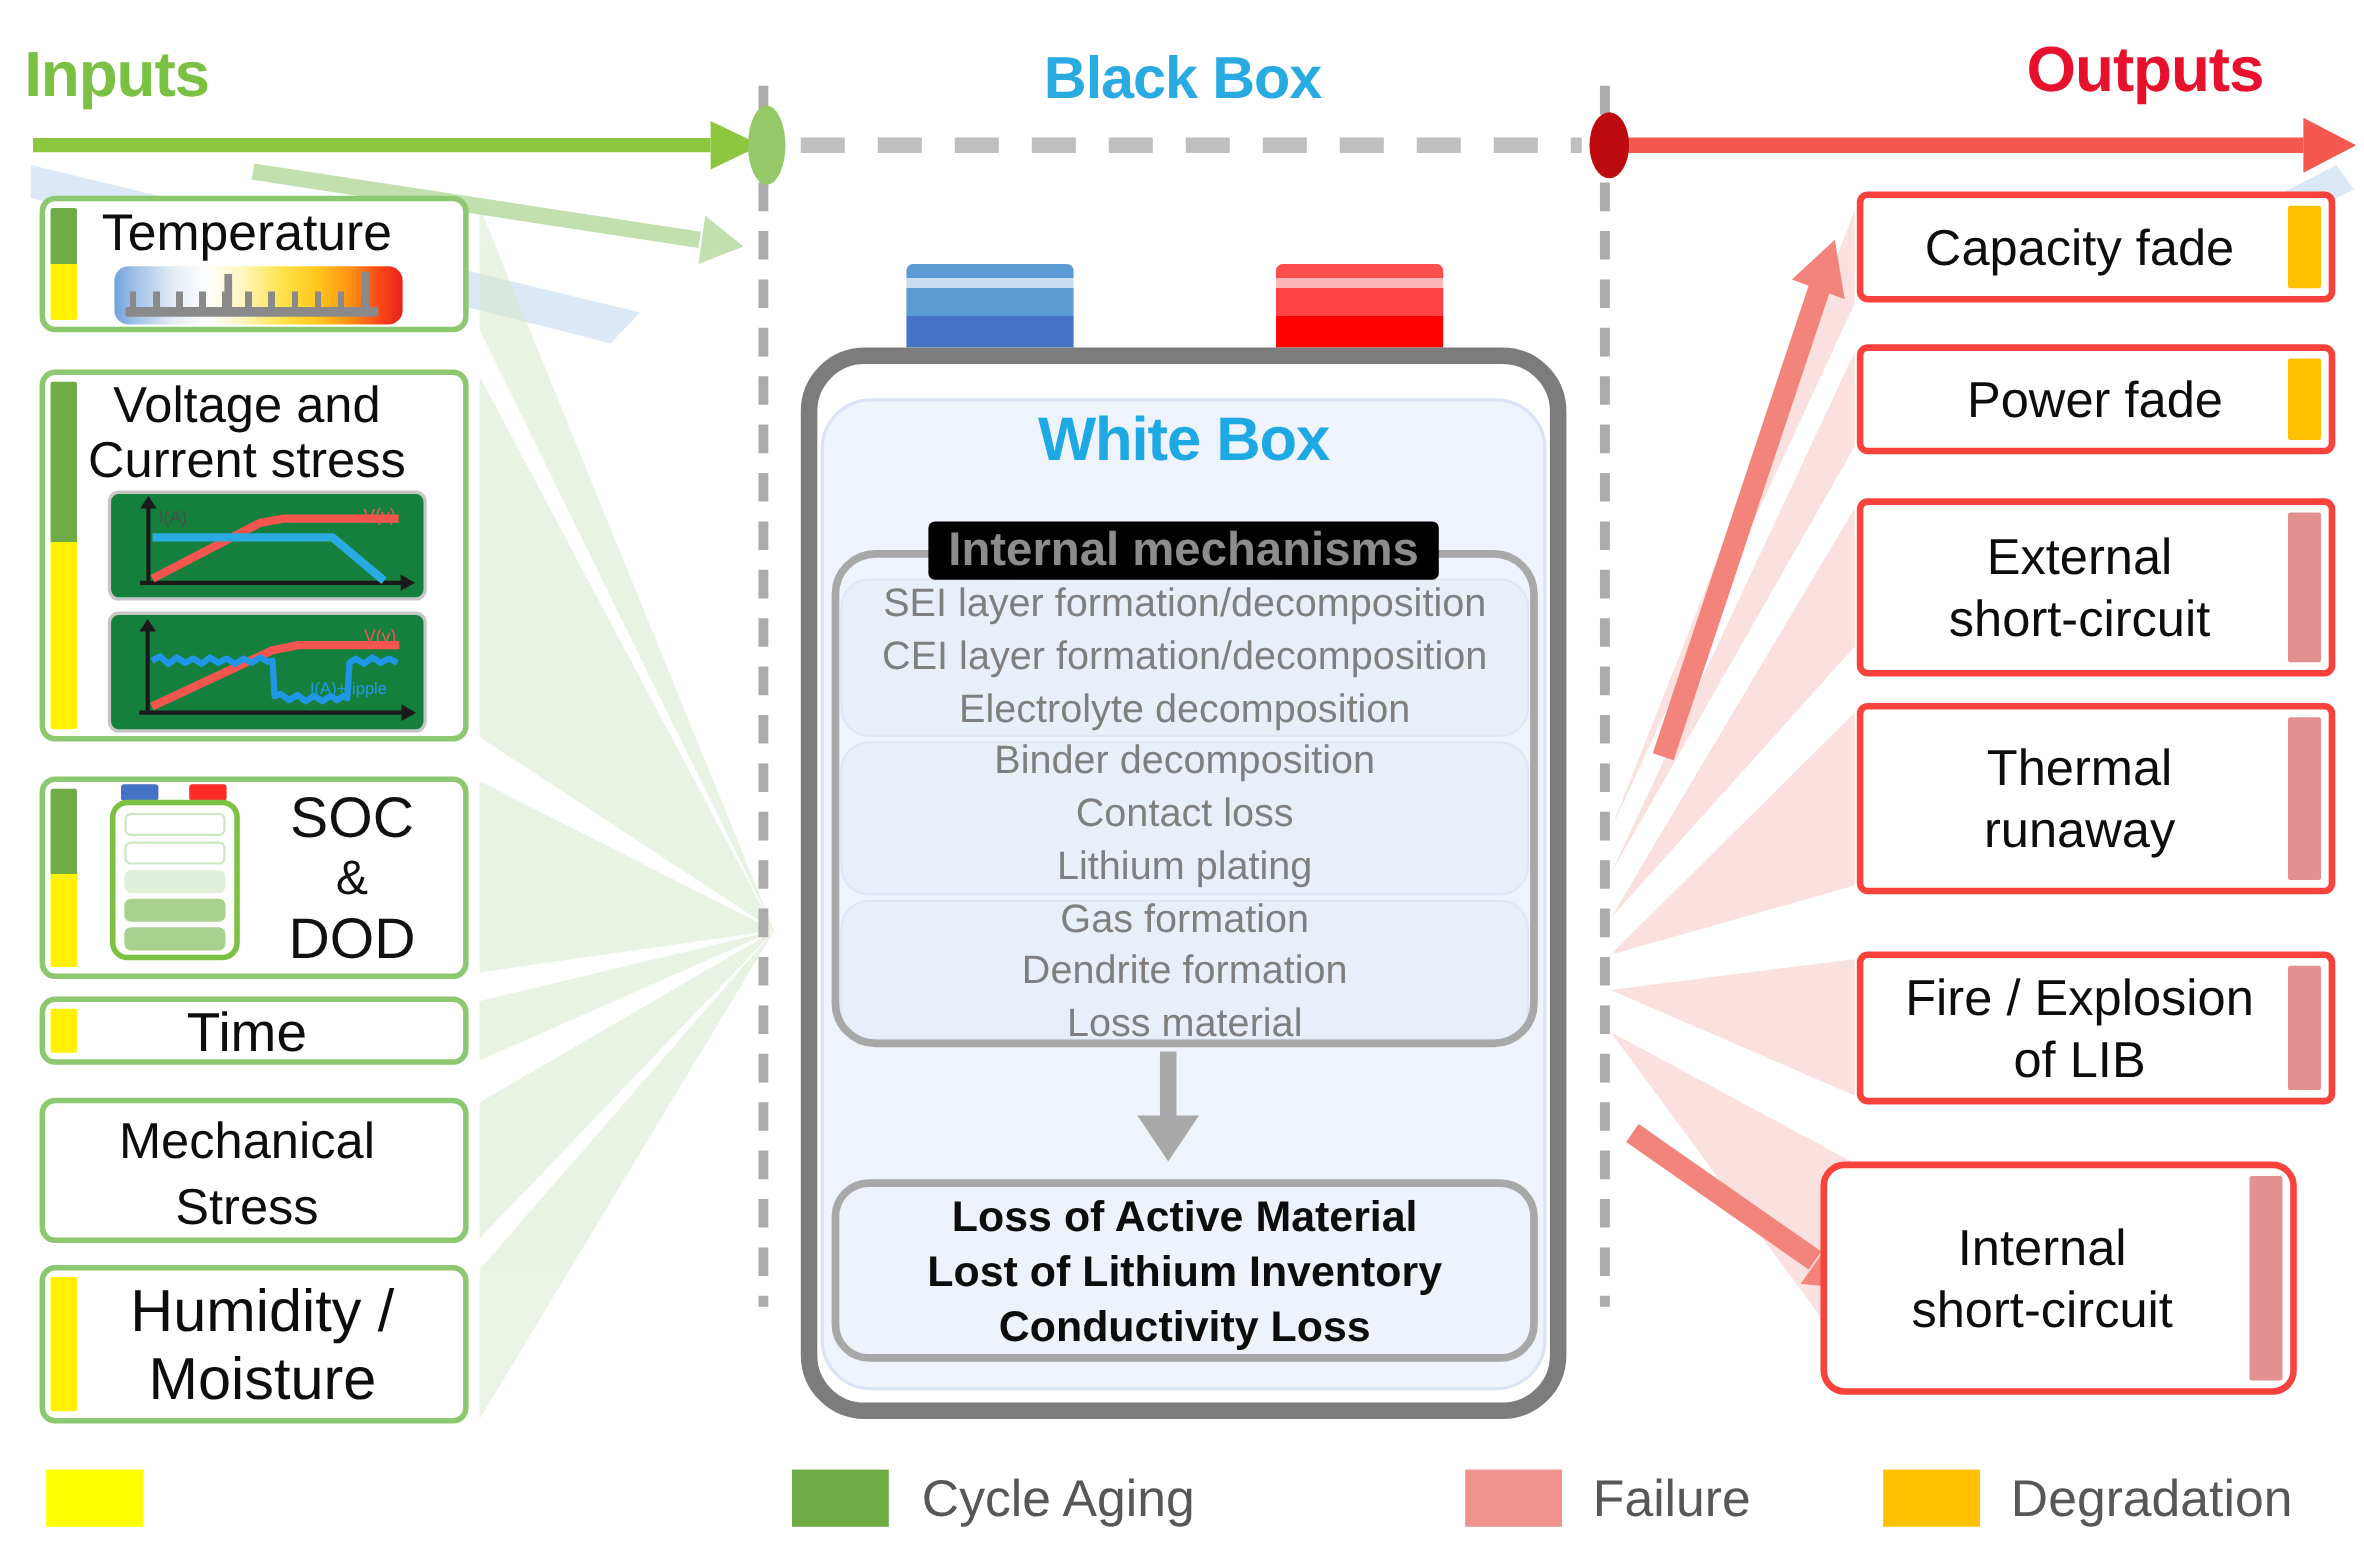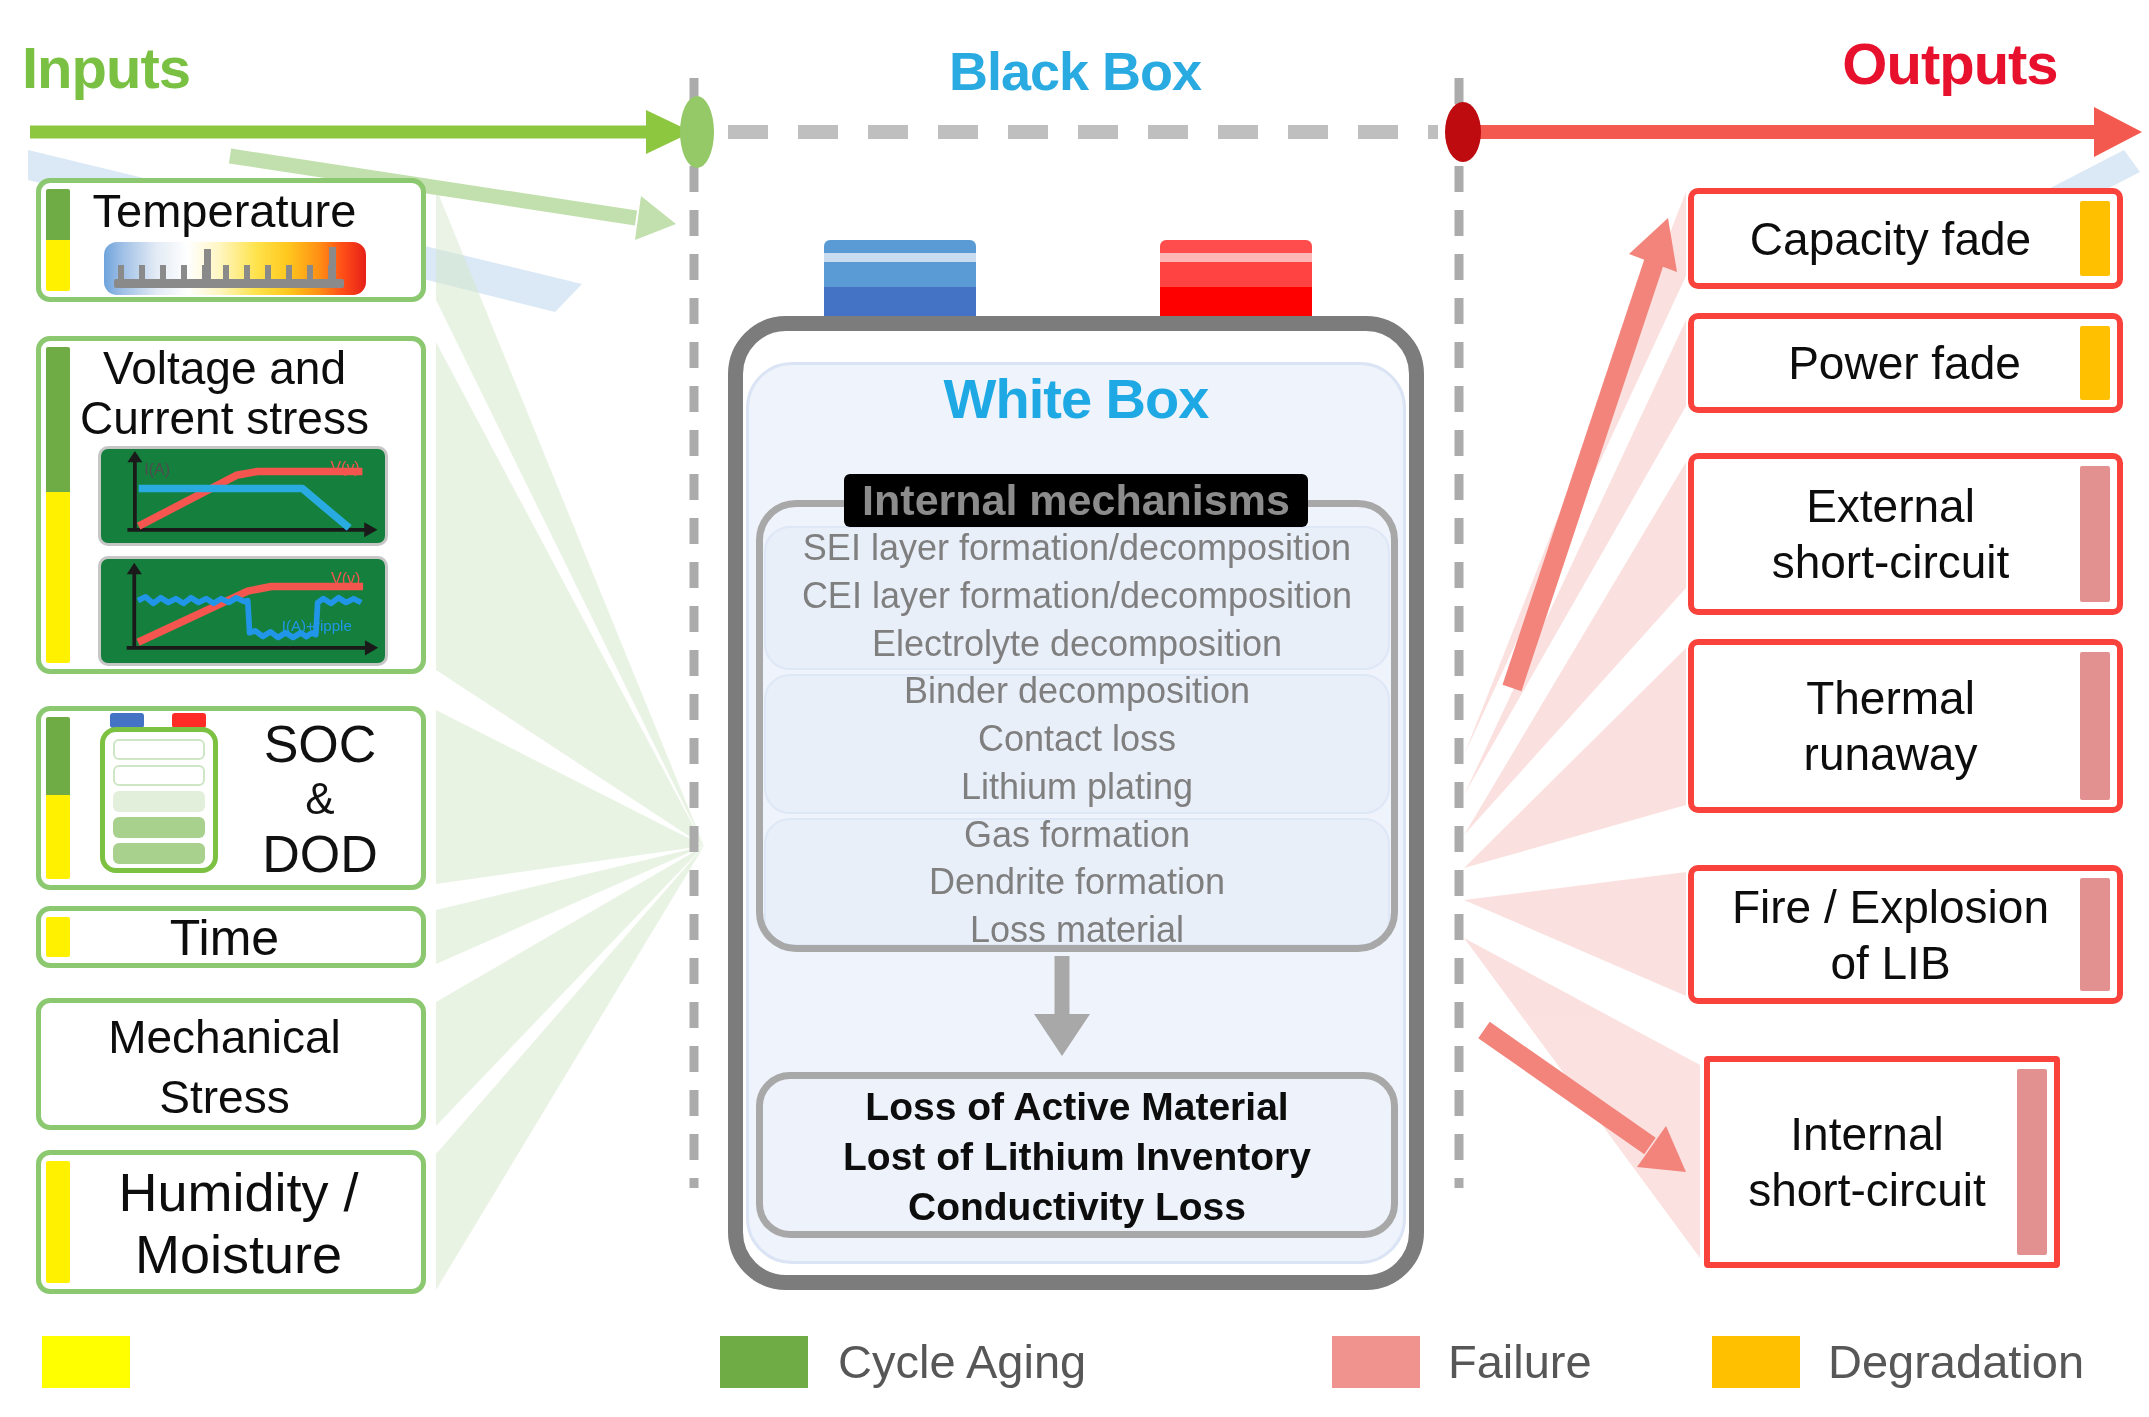--- a/index.html
+++ b/index.html
@@ -258,21 +258,21 @@
     <polygon points="38,62 94,62 66,104" fill="#A8A8A8"></polygon>
   </svg>
 
   <div class="abs" id="outcome-box"></div>
   <div class="abs" id="outcome-lines">
     <div class="oline">Loss of Active Material</div>
     <div class="oline">Lost of Lithium Inventory</div>
     <div class="oline">Conductivity Loss</div>
   </div>
 
-  <div class="outbox" style="top:188px;height:101px;">
+  <div class="outbox" style="top:174px;height:101px;">
     <div class="obar obar-orange"></div>
     <div class="olabel">Capacity fade</div>
   </div>
   <div class="outbox" style="top:313px;height:100px;padding-left:28px;">
     <div class="obar obar-orange"></div>
     <div class="olabel">Power fade</div>
   </div>
   <div class="outbox" style="top:453px;height:162px;">
     <div class="obar obar-pink"></div>
     <div class="olabel">
@@ -287,21 +287,21 @@
       <span>runaway</span>
     </div>
   </div>
   <div class="outbox" style="top:865px;height:139px;">
     <div class="obar obar-pink"></div>
     <div class="olabel">
       <span>Fire / Explosion</span><br>
       <span>of LIB</span>
     </div>
   </div>
-  <div class="outbox" style="left:1704px;top:1056px;width:356px;height:212px;border-radius:4px;">
+  <div class="outbox" style="left:1655px;top:1056px;width:433px;height:212px;border-radius:22px;">
     <div class="obar obar-pink"></div>
     <div class="olabel">
       <span>Internal</span><br>
       <span>short-circuit</span>
     </div>
   </div>
 
   <div class="lsw" style="left:42px;background:#FFFF00;"></div>
   <div class="lsw" style="left:720px;background:#6FAC46;"></div>
   <div class="llab" style="left:838px;">Cycle Aging</div>

